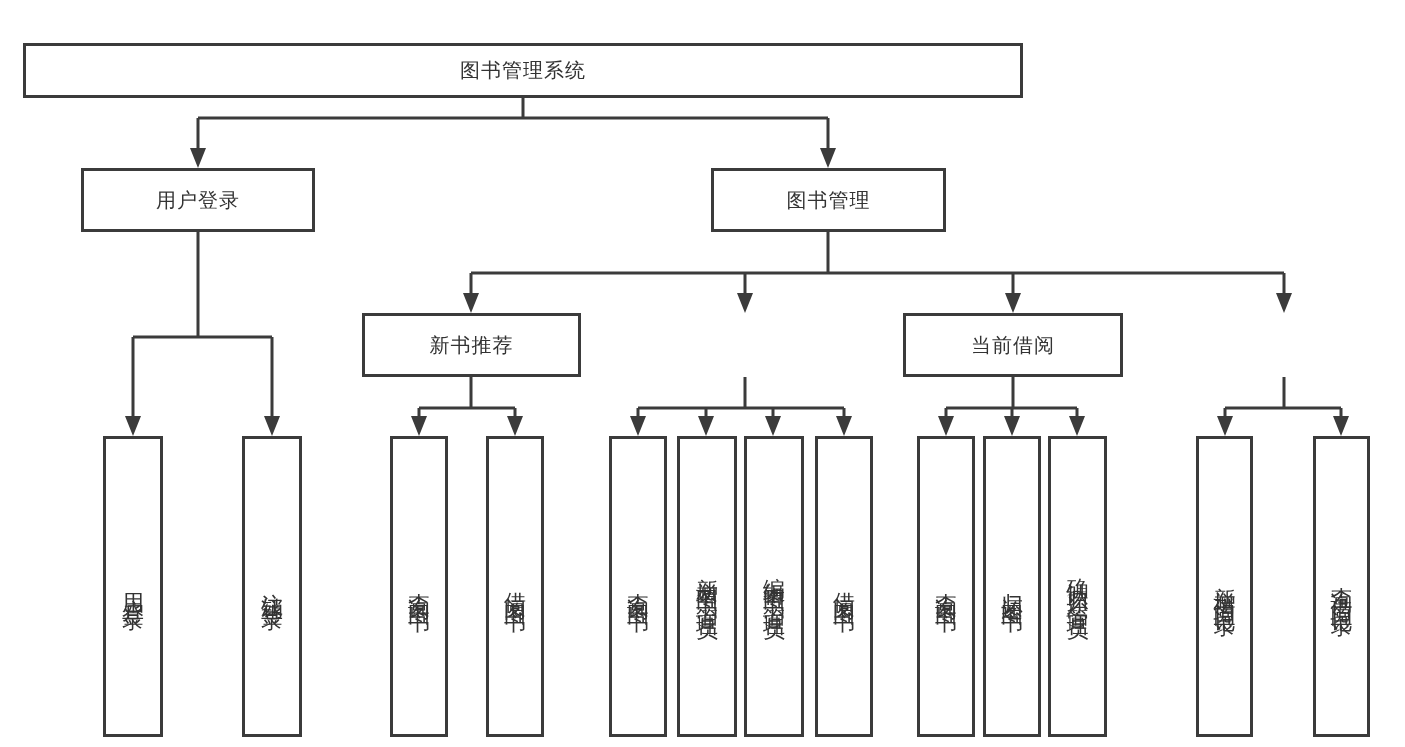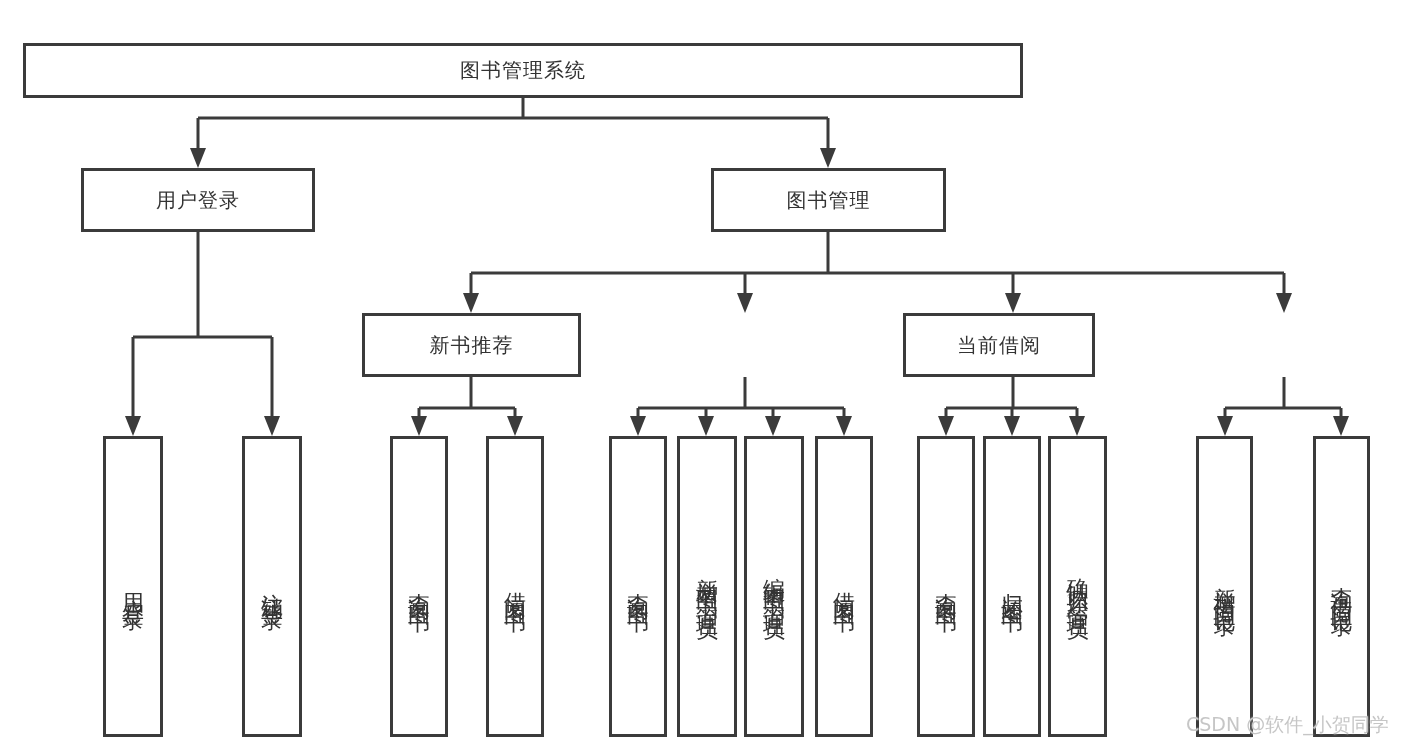--- a/index.html
+++ b/index.html
@@ -105,21 +105,21 @@
   <div class="hnode" style="left:81px; top:168px; width:234px; height:64px;">
     <span>用户登录</span>
   </div>
   <div class="hnode" style="left:711px; top:168px; width:235px; height:64px;">
     <span>图书管理</span>
   </div>
 
   <div class="hnode" style="left:362px; top:313px; width:219px; height:64px;">
     <span>新书推荐</span>
   </div>
-  <div class="hnode" style="left:903px; top:313px; width:192px; height:64px;">
+  <div class="hnode" style="left:903px; top:313px; width:220px; height:64px;">
     <span>当前借阅</span>
   </div>
 
   <div class="vnode" style="left:103px; top:436px; width:60px; height:301px;">
     <span>用户登录</span>
   </div>
   <div class="vnode" style="left:242px; top:436px; width:60px; height:301px;">
     <span>注销登录</span>
   </div>
 
@@ -153,15 +153,14 @@
     <span>确认归还（管理员）</span>
   </div>
 
   <div class="vnode" style="left:1196px; top:436px; width:57px; height:301px;">
     <span>新增借阅记录</span>
   </div>
   <div class="vnode" style="left:1313px; top:436px; width:57px; height:301px;">
     <span>查询借阅记录</span>
   </div>
 
-  <div class="watermark">CSDN @软件_小贺同学</div>
 
 </div>
 
 </body></html>

